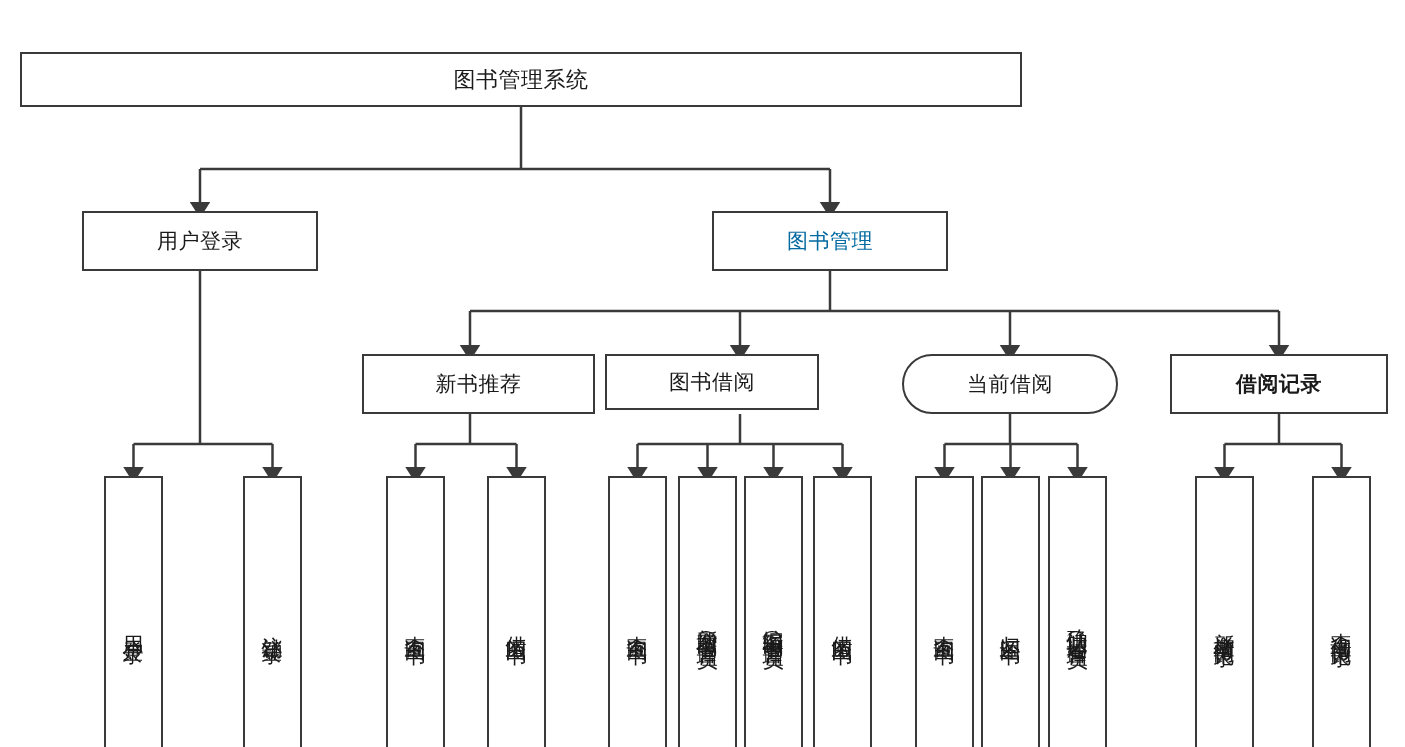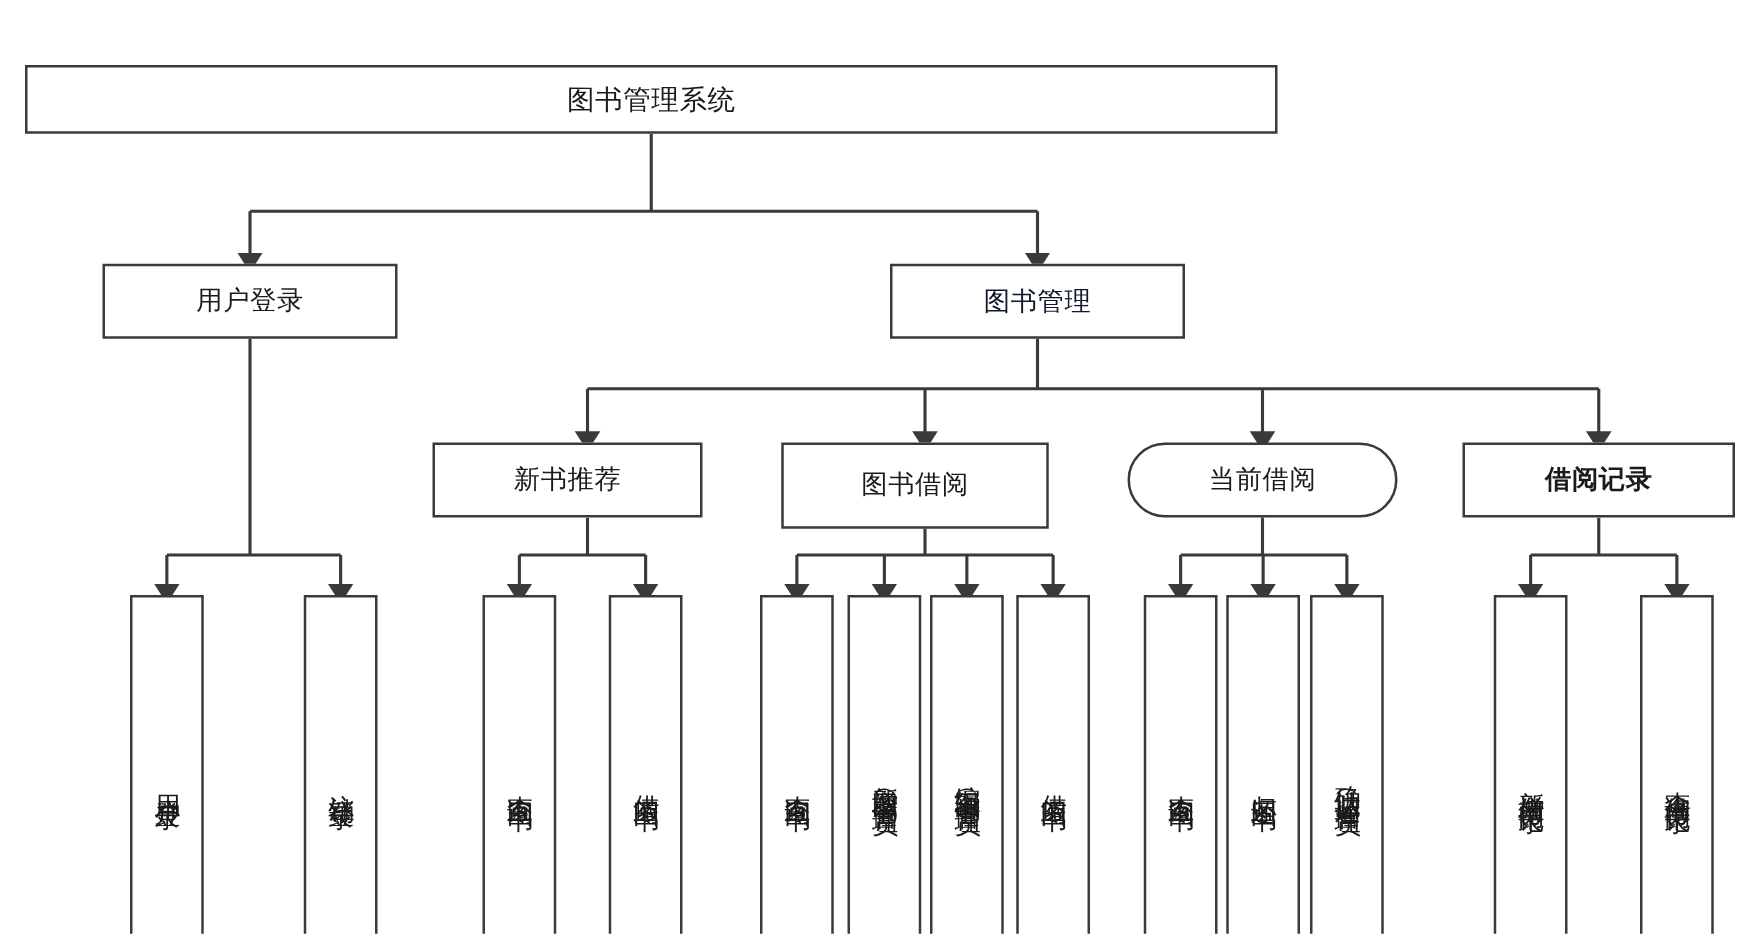--- a/index.html
+++ b/index.html
@@ -63,26 +63,26 @@
       </g>
   </svg>
   <div id="node-layer">
       <div class="node root" style="left: 20px; top: 13px; width: 1002px; height: 55px; border-color: rgb(58, 58, 58);">
         <span class="label" style="color: rgb(26, 26, 26);">图书管理系统</span>
       </div>
       <div class="node" style="left: 82px; top: 172px; width: 236px; height: 60px; border-color: rgb(58, 58, 58);">
         <span class="label" style="color: rgb(26, 26, 26);">用户登录</span>
       </div>
       <div class="node" style="left: 712px; top: 172px; width: 236px; height: 60px; border-color: rgb(58, 58, 58);">
-        <span class="label" style="color: #0f172a; font-family: Liberation Serif, serif;">图书管理</span>
+        <span class="label" style="color: #0369a1;">图书管理</span>
       </div>
-      <div class="node" style="left: 346px; top: 315px; width: 216px; height: 60px; border-color: rgb(58, 58, 58);">
+      <div class="node" style="left: 362px; top: 315px; width: 233px; height: 60px; border-color: rgb(58, 58, 58);">
         <span class="label" style="color: rgb(26, 26, 26);">新书推荐</span>
       </div>
-      <div class="node" style="left: 625px; top: 315px; width: 214px; height: 69px; border-color: rgb(58, 58, 58);">
+      <div class="node" style="left: 605px; top: 315px; width: 214px; height: 56px; border-color: rgb(58, 58, 58);">
         <span class="label" style="color: rgb(26, 26, 26);">图书借阅</span>
       </div>
       <div class="node" style="left: 902px; top: 315px; width: 216px; height: 60px; border-color: rgb(58, 58, 58); border-radius: 30px;">
         <span class="label" style="color: rgb(26, 26, 26);">当前借阅</span>
       </div>
       <div class="node" style="left: 1170px; top: 315px; width: 218px; height: 60px; border-color: rgb(58, 58, 58);">
         <span class="label" style="color: rgb(26, 26, 26); font-weight: bold;">借阅记录</span>
       </div>
       <div class="node leaf" style="left: 104px; top: 437px; width: 59px; height: 298px; border-color: rgb(58, 58, 58);">
         <span class="label" style="color: rgb(26, 26, 26);">用户登录</span>

